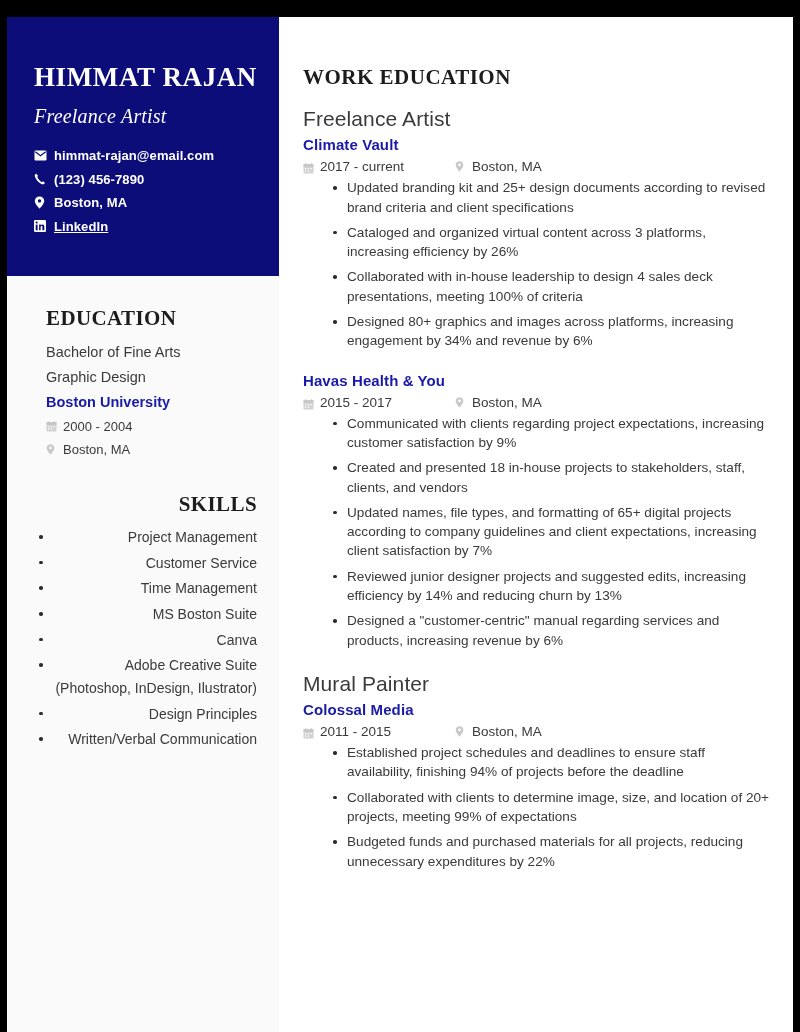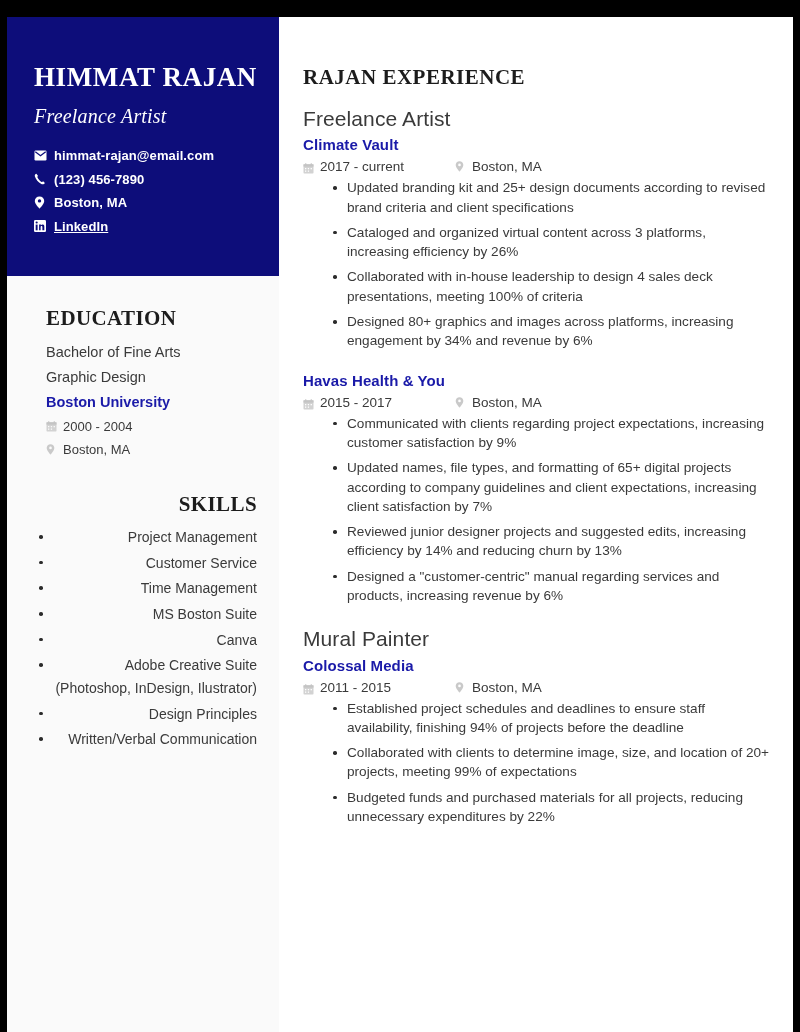--- a/index.html
+++ b/index.html
@@ -330,21 +330,21 @@
           <li class="skill-item">Design Principles</li>
           <li class="skill-item">Written/Verbal Communication</li>
         </ul>
       </section>
 
     </div>
   </aside>
 
   <main id="main">
 
-    <h1 class="main-heading">RAJAN EXPERIENCE</h1>
+    <h1 class="main-heading">WORK EDUCATION</h1>
 
     <section class="job">
       <div class="job-title">Freelance Artist</div>
       <div class="job-company">Climate Vault</div>
       <div class="job-meta">
         <span class="date-group">
           <span class="meta-icon">
             <svg width="11" height="11" viewBox="0 0 11 11">
               <rect x="0.5" y="1.3" width="10" height="9.2" rx="0.8" fill="#d2d2d2"></rect>
               <rect x="0.5" y="1.3" width="10" height="2.3" fill="#c4c4c4"></rect>
@@ -401,20 +401,21 @@
             <svg width="9" height="11" viewBox="0 0 9 11">
               <path d="M4.5 0.3 C2.3 0.3 0.7 1.9 0.7 4.0 C0.7 6.7 4.5 10.6 4.5 10.6 C4.5 10.6 8.3 6.7 8.3 4.0 C8.3 1.9 6.7 0.3 4.5 0.3 Z" fill="#c9c9c9"></path>
               <circle cx="4.5" cy="3.9" r="1.3" fill="#ffffff"></circle>
             </svg>
           </span>
           <span>Boston, MA</span>
         </span>
       </div>
       <ul class="job-bullets">
         <li class="job-bullet">Communicated with clients regarding project expectations, increasing customer satisfaction by 9%</li>
+        <li class="job-bullet">Created and presented 18 in-house projects to stakeholders, staff, clients, and vendors</li>
         <li class="job-bullet">Updated names, file types, and formatting of 65+ digital projects according to company guidelines and client expectations, increasing client satisfaction by 7%</li>
         <li class="job-bullet">Reviewed junior designer projects and suggested edits, increasing efficiency by 14% and reducing churn by 13%</li>
         <li class="job-bullet">Designed a "customer-centric" manual regarding services and products, increasing revenue by 6%</li>
       </ul>
     </section>
 
     <section class="job">
       <div class="job-title">Mural Painter</div>
       <div class="job-company">Colossal Media</div>
       <div class="job-meta">

